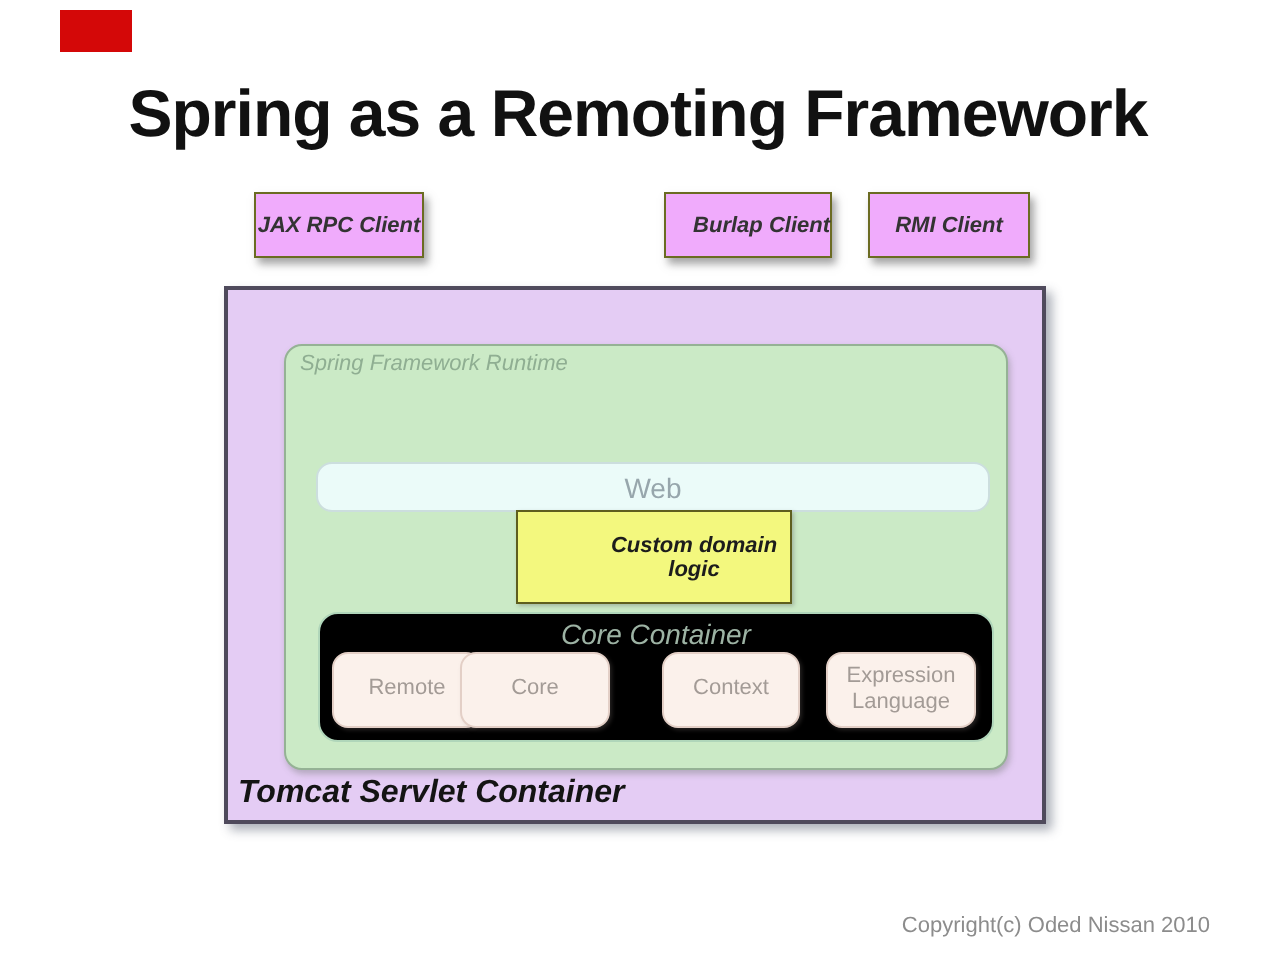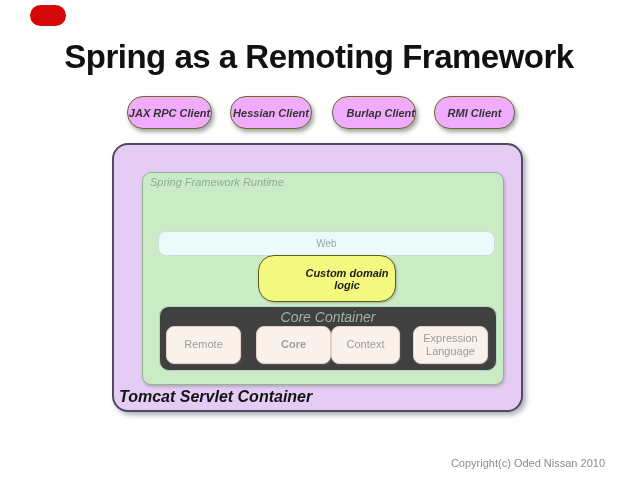--- a/index.html
+++ b/index.html
@@ -1,15 +1,15 @@
 <!DOCTYPE html>
 <html><head>
 <meta charset="utf-8">
 <style>
-  * { margin: 0; padding: 0; box-sizing: border-box; border-radius: 16px; }
+  * { margin: 0; padding: 0; box-sizing: border-box; }
   html, body { background: #ffffff; }
   body { font-family: "Liberation Sans", sans-serif; }
 
   .slide {
     position: relative;
     width: 638px;
     height: 479px;
     background: #ffffff;
     overflow: hidden;
   }
@@ -93,21 +93,21 @@
   .web-bar {
     position: absolute;
     left: 15px; top: 58px;       
     width: 337px; height: 25px;
     background: #ebfbf9;
     border: 1px solid #ccdede;
     border-radius: 8px;
     display: flex;
     align-items: center;
     justify-content: center;
-    font-size: 10px;
+    font-size: 14px;
     color: #97a6ac;
     z-index: 1;
   }
 
   
   .yellow-box {
     position: absolute;
     background: #f3f87e;
     border: 1px solid #5e5e1e;
     display: flex;
@@ -122,21 +122,21 @@
     box-shadow: 1px 1px 2px rgba(90,90,90,0.35);
   }
   .tra-box { left: 112px; top: 22px; width: 141px; height: 37px; }  
   .cdl-box { left: 115px; top: 82px; width: 138px; height: 47px; padding-left: 40px; }  
 
   
   .core-container {
     position: absolute;
     left: 16px; top: 133px;      
     width: 338px; height: 65px;
-    background: #404040;
+    background: #000000;
     border: 1px solid #b0d6ba;
     border-radius: 10px;
   }
   .core-container-label {
     position: absolute;
     left: 0; top: 2px;
     width: 100%;
     text-align: center;
     font-size: 14px;
     font-style: italic;
@@ -152,21 +152,21 @@
     display: flex;
     align-items: center;
     justify-content: center;
     text-align: center;
     font-size: 11px;
     color: #a39b96;
     line-height: 1.2;
     box-shadow: 1px 1px 2px rgba(150,140,135,0.25);
   }
   .mod-beans   { left: 6px;   width: 75px; }
-  .mod-core    { left: 96px;  width: 75px; font-weight: bold; }
+  .mod-core    { left: 70px;  width: 75px; }
   .mod-context { left: 171px; width: 69px; }
   .mod-expr    { left: 253px; width: 75px; padding: 0 8px; }
 
   .copyright {
     position: absolute;
     right: 33px; top: 457px;
     font-size: 11px;
     color: #8c8c8c;
   }
 </style>
@@ -174,23 +174,20 @@
 <body>
 
 <div class="slide">
 
   <div class="red-marker"></div>
 
   <div class="slide-title">Spring as a Remoting Framework</div>
 
   <div class="client-box client-jax">
     <span>JAX RPC Client</span>
-  </div>
-  <div class="client-box client-hessian">
-    <span>Hessian Client</span>
   </div>
   <div class="client-box client-burlap">
     <span>Burlap Client</span>
   </div>
   <div class="client-box client-rmi">
     <span>RMI Client</span>
   </div>
 
   <div class="tomcat-container">
 

